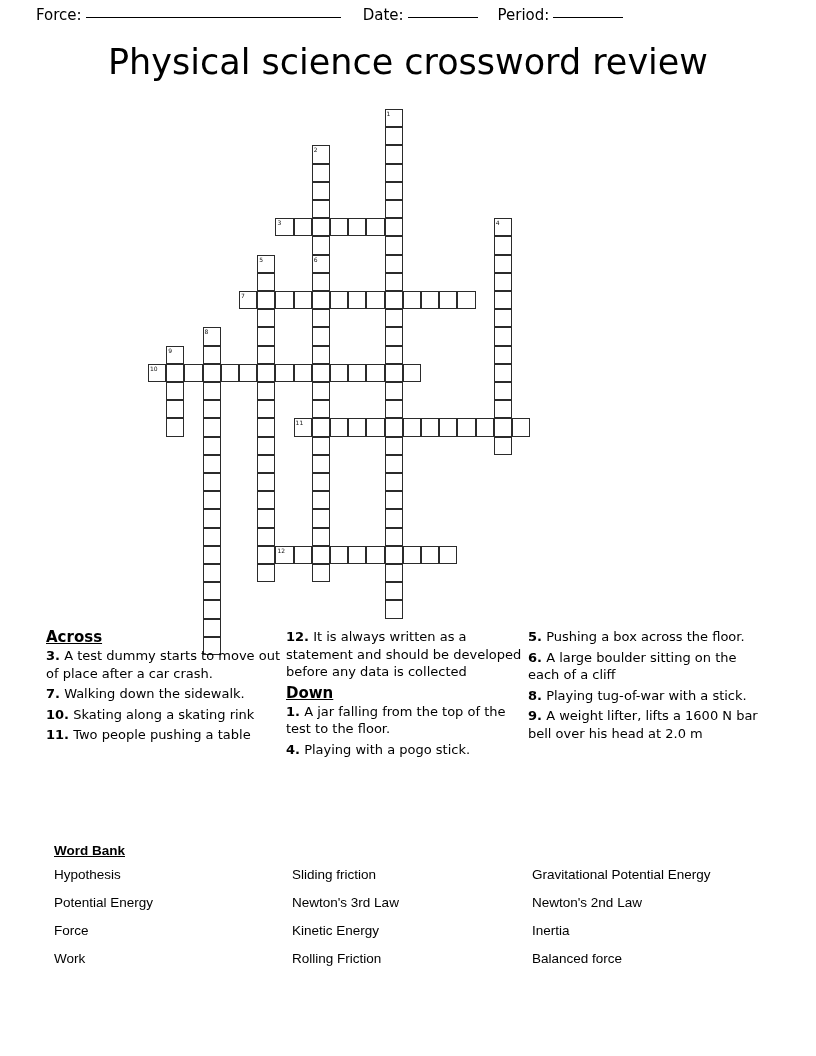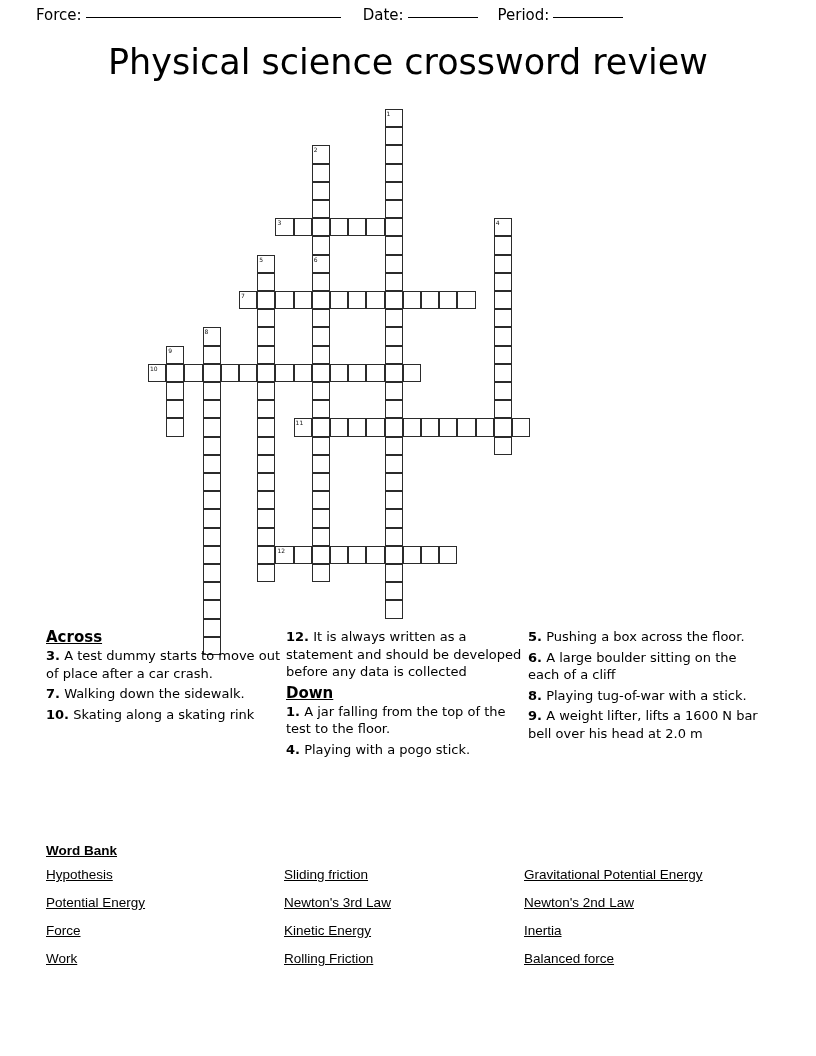--- a/index.html
+++ b/index.html
@@ -83,23 +83,22 @@
   .clue {
     font-size: 13px;
     line-height: 17.5px;
     margin: 0 0 3px 0;
   }
   .clue b { font-weight: bold; }
 
   
   #wordbank {
     position: absolute;
-    left: 46px; top: 843px;
+    left: 54px; top: 843px;
     width: 724px;
-    text-decoration: underline;
   }
   .wb-head {
     font-size: 13.5px;
     font-weight: bold;
     text-decoration: underline;
     margin-bottom: 9px;
     font-family: "Liberation Sans", sans-serif;
   }
   .wb-grid {
     display: grid;
@@ -306,20 +305,21 @@
     <div class="cell" style="left: 439.2px; top: 545.8px;"></div>
   </div>
 
 <div id="clues">
 
   <div class="clue-col c1">
     <div class="clue-head">Across</div>
     <p class="clue"><b>3.</b> <span>A test dummy starts to move out of place after a car crash.</span></p>
     <p class="clue"><b>7.</b> <span>Walking down the sidewalk.</span></p>
     <p class="clue"><b>10.</b> <span>Skating along a skating rink</span></p>
+    <p class="clue"><b>11.</b> <span>Two people pushing a table</span></p>
   </div>
 
   <div class="clue-col c2">
     <p class="clue"><b>12.</b> <span>It is always written as a statement and should be developed before any data is collected</span></p>
     <div class="clue-head">Down</div>
     <p class="clue"><b>1.</b> <span>A jar falling from the top of the test to the floor.</span></p>
     <p class="clue"><b>4.</b> <span>Playing with a pogo stick.</span></p>
   </div>
 
   <div class="clue-col c3">

